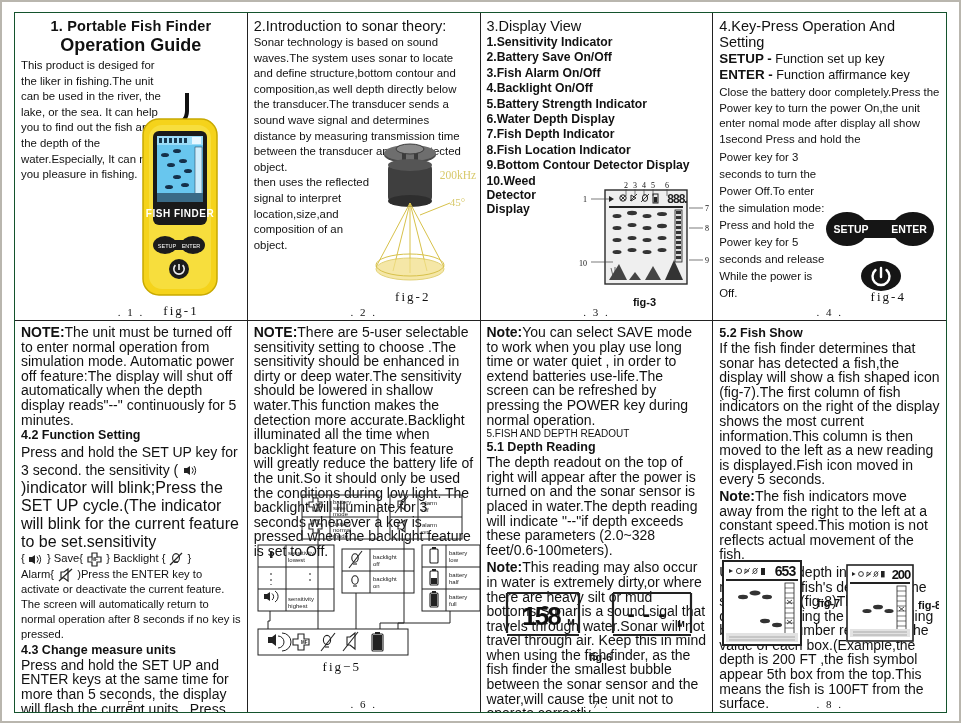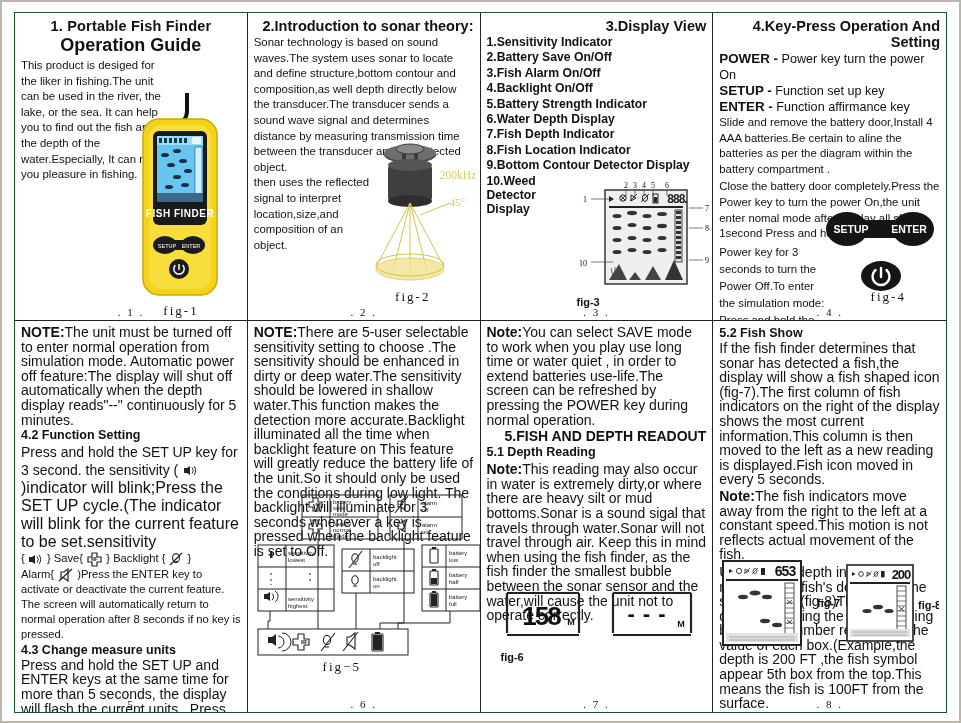--- a/index.html
+++ b/index.html
@@ -7,33 +7,33 @@
   .page{position:relative;width:961px;height:723px;background:#fff;box-sizing:border-box;
         border:2px solid #b9b6ae;overflow:hidden;}
   .grid{position:absolute;left:12px;top:10px;right:12px;bottom:8px;
         display:grid;grid-template-columns:1fr 1fr 1fr 1fr;grid-template-rows:308px 1fr;
         border:1px solid #14532d;}
   .cell{position:relative;border-right:1px solid #222;border-bottom:1px solid #222;
         padding:4px 6px 0 6px;box-sizing:border-box;overflow:hidden;}
   .cell.c4{border-right:none;}
   .grid > .cell:nth-child(n+5){border-bottom:none;}
   h1.sec{font-size:14.5px;font-weight:bold;margin:1px 0 1px 0;text-align:center;letter-spacing:.2px;}
-  h1.secl{font-size:14.5px;font-weight:bold;margin:1px 0 1px 0;text-align:right;}
+  h1.secl{font-size:14.5px;font-weight:normal;margin:1px 0 1px 0;text-align:left;}
   h2.sub{font-size:18px;font-weight:bold;margin:0 0 2px 0;text-align:center;}
   h2.subl{font-size:12.5px;font-weight:bold;margin:1px 0 1px 0;text-align:left;}
   p.t{font-size:11.4px;line-height:15.6px;margin:0;}
   p.tt{font-size:14px;line-height:14.6px;margin:0;}
   ol.dv{list-style:none;margin:0;padding:0;}
   ol.dv li{font-size:12.2px;font-weight:bold;line-height:15.4px;}
   .keyline{font-size:12.6px;line-height:16px;}
   .keyline b{font-size:13.4px;}
   .pnum{position:absolute;bottom:2px;left:0;right:0;text-align:center;font-size:11px;
         font-family:"Liberation Serif",serif;letter-spacing:2px;}
   .figcap{font-family:"Liberation Serif",serif;font-size:13px;letter-spacing:2px;text-align:center;}
-  .figcap2{font-weight:bold;font-size:11px;text-align:left;}
+  .figcap2{font-weight:bold;font-size:11px;text-align:center;}
   .inline-ic{display:inline-block;vertical-align:middle;}
   svg{display:block;}
   .abs{position:absolute;}
 </style>
 </head>
 <body>
 
 <div class="page">
  <div class="grid">
 
@@ -218,29 +218,25 @@
         </g>
       </svg>
     </div>
     <div class="abs figcap2" style="left:96px;top:283px;width:136px;">fig-3</div>
     <div class="pnum">. 3 .</div>
   </div>
 
   <div class="cell c4">
     <h1 class="secl">4.Key-Press Operation And Setting</h1>
     <div class="keyline">
-      <b>POWER -</b><span> Power key turn the power On</span>
-    </div>
-    <div class="keyline">
       <b>SETUP -</b><span> Function set up key</span>
     </div>
     <div class="keyline">
       <b>ENTER -</b><span> Function affirmance key</span>
     </div>
-    <p class="t">Slide and remove the battery door,Install 4 AAA batteries.Be certain to aline the batteries as per the diagram within the battery compartment .</p>
     <p class="t" style="margin-top:2px;">Close the battery door completely.Press the Power key to turn the power On,the unit enter  nomal mode after display all show 1second Press  and hold  the</p>
     <p class="t" style="width:110px;margin-top:2px;line-height:17px;">Power key for 3 seconds to turn the Power Off.To enter the simulation mode: Press and hold the Power key for 5 seconds and release While the power is Off.</p>
 
     <div class="abs" style="left:112px;top:196px;width:110px;height:40px;">
       <svg width="110" height="40" viewBox="0 0 110 40">
         <ellipse cx="22" cy="20" rx="21" ry="17" fill="#151515"></ellipse>
         <ellipse cx="88" cy="20" rx="21" ry="17" fill="#151515"></ellipse>
         <rect x="20" y="11" width="70" height="18" fill="#151515"></rect>
         <text x="26" y="24" text-anchor="middle" font-family="Liberation Sans, sans-serif" font-size="10.5" font-weight="bold" fill="#fff">SETUP</text>
         <text x="84" y="24" text-anchor="middle" font-family="Liberation Sans, sans-serif" font-size="10.5" font-weight="bold" fill="#fff">ENTER</text>
@@ -427,22 +423,23 @@
           <path d="M198 122 v12 h-52 v6"></path>
         </g>
       </svg>
     </div>
     <div class="abs figcap" style="left:4px;top:338px;width:180px;">fig−5</div>
     <div class="pnum">. 6 .</div>
   </div>
 
   <div class="cell c3">
     <p class="tt"><b>Note:</b><span>You can select  SAVE mode to work  when you play use long time or water quiet , in order to extend batteries use-life.The  screen  can be refreshed by pressing the POWER key during normal operation.</span></p>
-    <h1 class="secl" style="font-size:14px;">5.FISH  AND  DEPTH  READOUT</h1>
+    <h1 class="secl" style="font-size:10px;">5.FISH  AND  DEPTH  READOUT</h1>
     <h2 class="subl">5.1 Depth Reading</h2>
+    <p class="tt">The depth readout on the top of  right  will appear after the power is turned on and the sonar sensor is placed in water.The depth reading will indicate "--"if depth exceeds these parameters (2.0~328 feet/0.6-100meters).</p>
     <p class="tt" style="margin-top:3px;"><b>Note:</b><span>This reading may also occur in water is extremely dirty,or where there are heavy  silt  or mud bottoms.Sonar is a sound sigal that  travels through water.Sonar will not  travel through  air. Keep this in mind when  using the fish finder, as the fish finder  the smallest bubble  between the sonar  sensor and the water,will cause the unit  not  to operate correctly.</span></p>
 
     <div class="abs" style="left:20px;top:268px;width:200px;height:60px;">
       <svg width="200" height="60" viewBox="0 0 200 60">
         <g stroke="#222" stroke-width="2.2" fill="none">
           <path d="M6 4 h72"></path>
               <path d="M6 4 v40"></path>
               <path d="M78 4 v40"></path>
               <path d="M6 46 h72"></path>
           <path d="M112 4 h78"></path>

